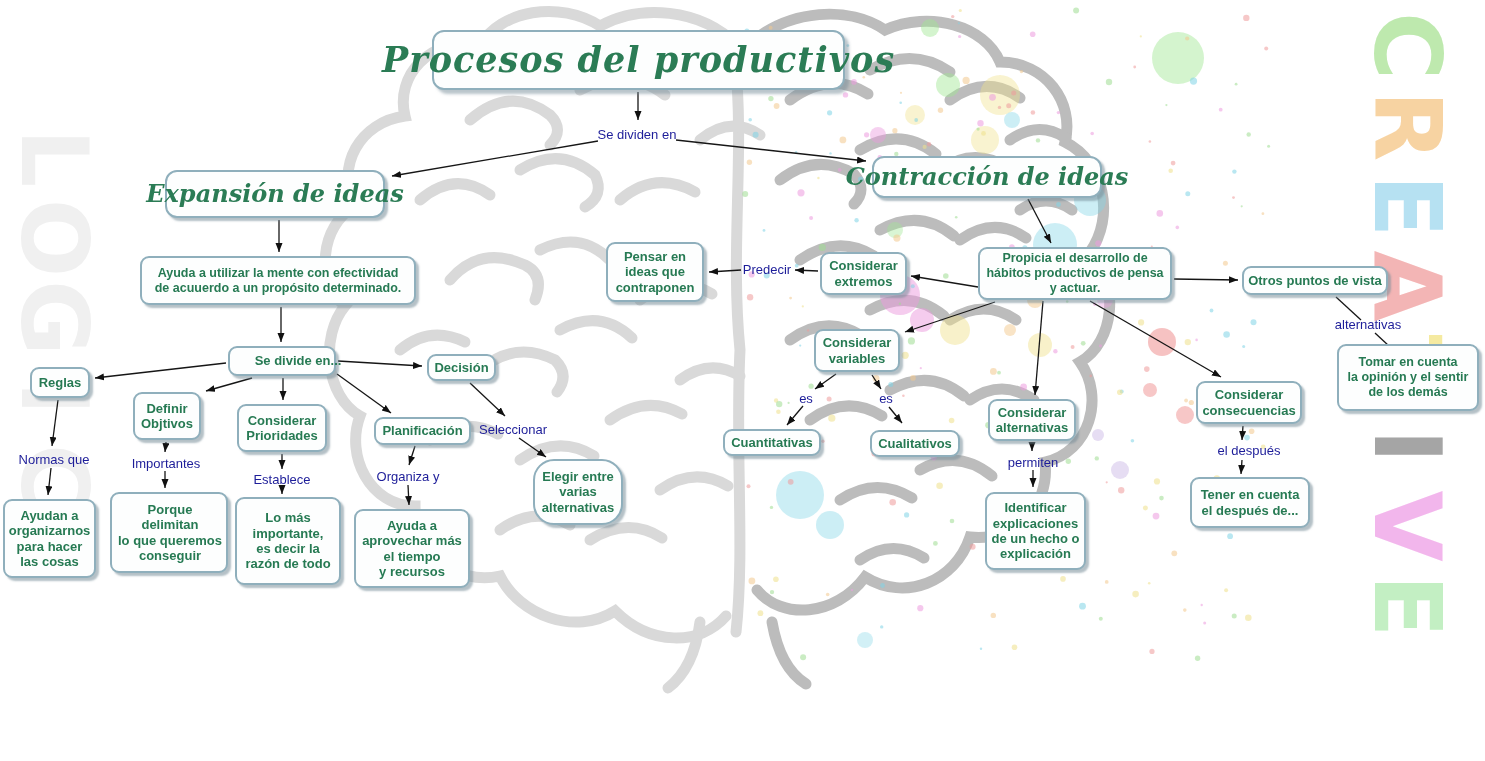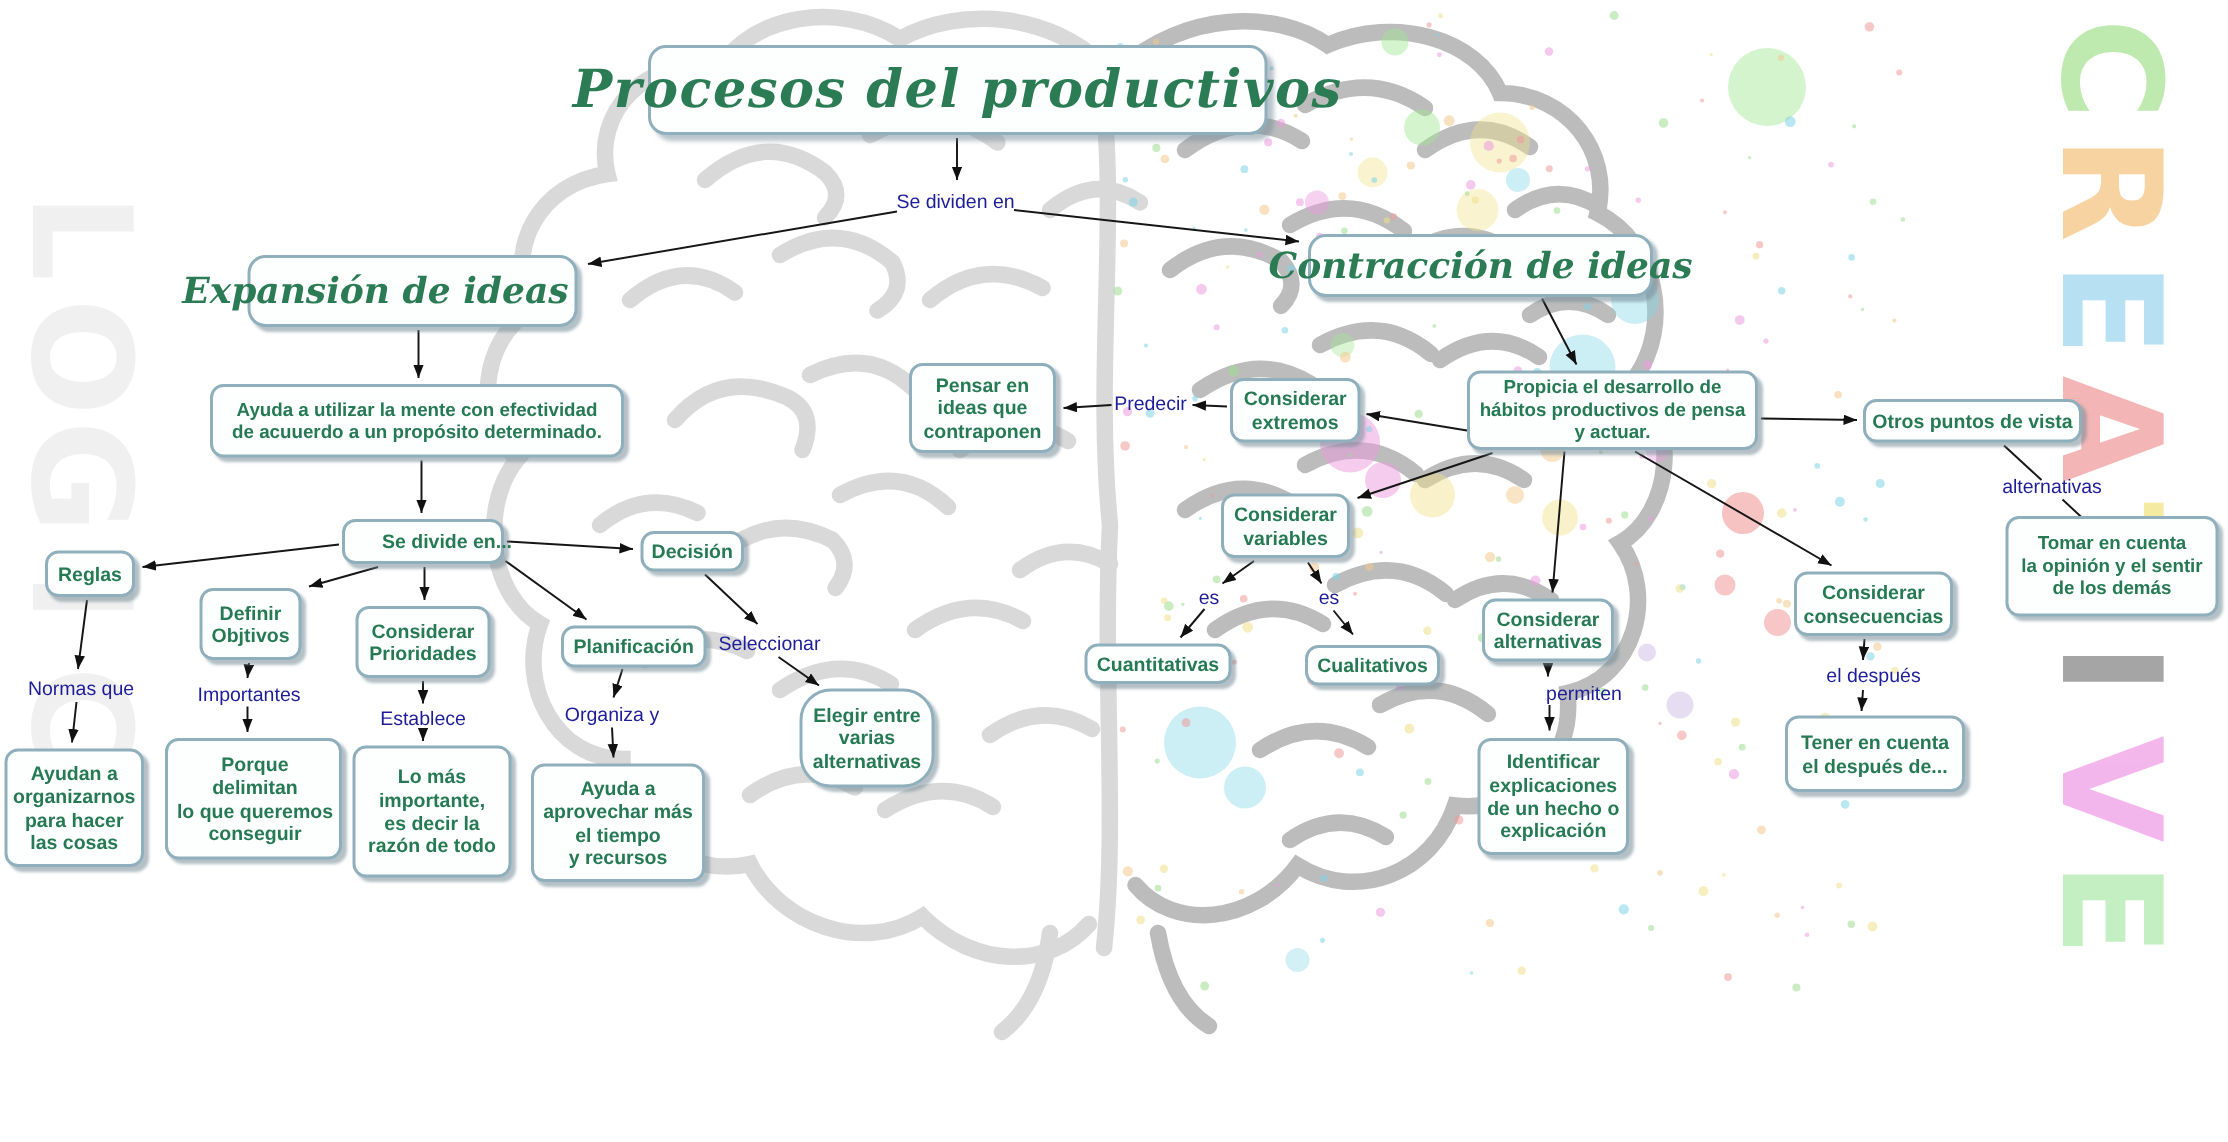--- a/index.html
+++ b/index.html
@@ -419,21 +419,21 @@
       <line x1="1032" y1="443" x2="1032" y2="451" marker-end="url(#ah)"></line>
       <line x1="1033" y1="470" x2="1033" y2="487" marker-end="url(#ah)"></line>
       <line x1="1243" y1="426" x2="1242" y2="440" marker-end="url(#ah)"></line>
       <line x1="1242" y1="460" x2="1241" y2="474" marker-end="url(#ah)"></line>
     </g>
   </svg>
 
   <div class="node script nw" id="n-title" style="left:432px;top:30px;width:413px;height:60px;">
       <span>Procesos del productivos</span>
     </div>
-  <div class="node script nw" id="n-expansion" style="left:165px;top:170px;width:220px;height:48px;justify-content:flex-end;">
+  <div class="node script nw" id="n-expansion" style="left:165px;top:170px;width:220px;height:48px;">
       <span>Expansión de ideas</span>
     </div>
   <div class="node script nw" id="n-contraccion" style="left:872px;top:156px;width:230px;height:42px;">
       <span>Contracción de ideas</span>
     </div>
 
   <div class="node fs12" style="left:140px;top:256px;width:276px;height:49px;">
       <span>Ayuda a utilizar la mente con efectividad
 de acuuerdo a un propósito determinado.</span>
     </div>
@@ -543,16 +543,16 @@
   <div class="llabel" style="left:637px;top:134px;">Se dividen en</div>
   <div class="llabel" style="left:54px;top:459px;">Normas que</div>
   <div class="llabel" style="left:166px;top:463px;">Importantes</div>
   <div class="llabel" style="left:282px;top:479px;">Establece</div>
   <div class="llabel" style="left:408px;top:476px;">Organiza y</div>
   <div class="llabel" style="left:513px;top:429px;">Seleccionar</div>
   <div class="llabel" style="left:767px;top:269px;">Predecir</div>
   <div class="llabel" style="left:1368px;top:324px;">alternativas</div>
   <div class="llabel" style="left:806px;top:398px;">es</div>
   <div class="llabel" style="left:886px;top:398px;">es</div>
-  <div class="llabel" style="left:1033px;top:462px;margin-left:23px;">permiten</div>
+  <div class="llabel" style="left:1033px;top:462px;">permiten</div>
   <div class="llabel" style="left:1249px;top:450px;">el después</div>
 
 </div>
 
 </body></html>

